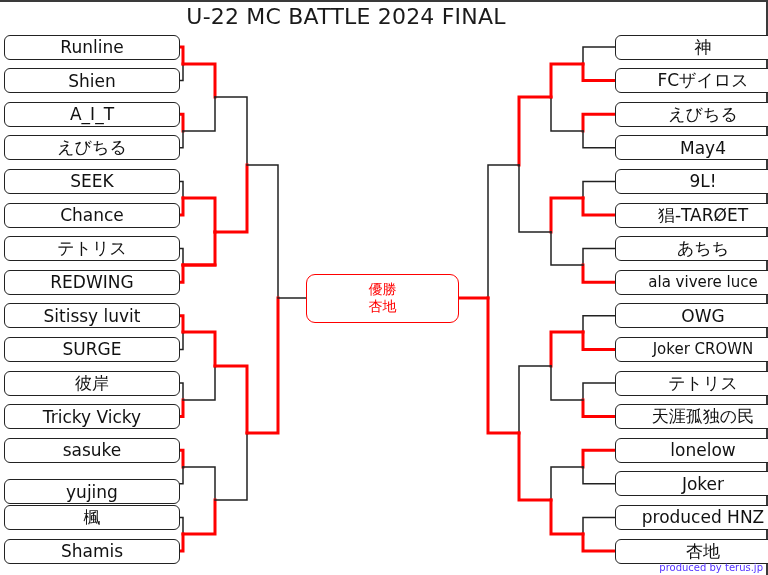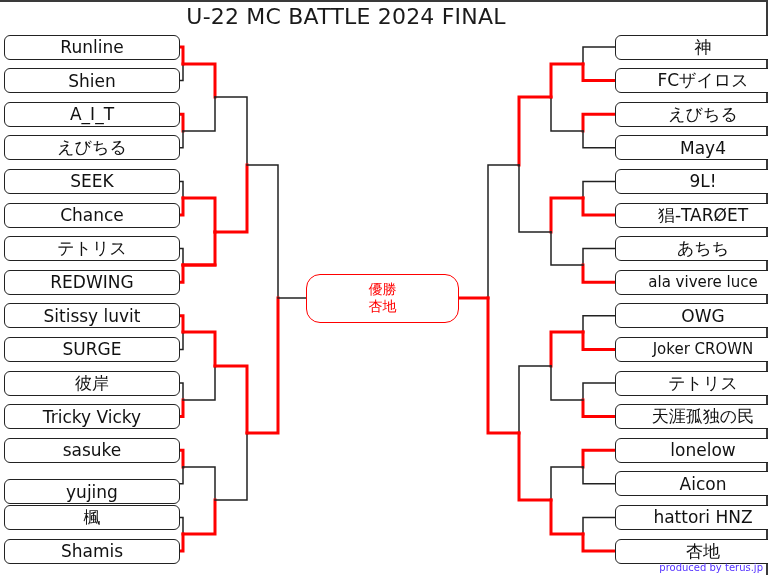--- a/index.html
+++ b/index.html
@@ -10,21 +10,21 @@
   .title { position:absolute; left:0; width:692px; top:4px; text-align:center; font-size:22px;
            color:#1a1a1a; font-family:"DejaVu Sans",sans-serif; letter-spacing:0.2px; }
   .slot { position:absolute; width:176px; height:25px; border:1.5px solid #222; border-radius:6px;
           background:#fff; box-sizing:border-box; display:flex; align-items:center; justify-content:center;
           font-size:17px; color:#111; white-space:nowrap; overflow:hidden; }
   .slot.left { left:4px; }
   .slot.right { left:615px; }
   .slot span { display:block; }
   svg.bracket { position:absolute; left:0; top:0; }
   .champ { position:absolute; left:306px; top:274px; width:153px; height:49px; border:1.5px solid #ff0000;
-           border-radius:14px; box-sizing:border-box; background:#fff; color:#ff0000; text-align:center;
+           border-radius:9px; box-sizing:border-box; background:#fff; color:#ff0000; text-align:center;
            font-size:14px; line-height:17px; padding-top:6px; }
   .credit { position:absolute; right:5px; top:562px; font-size:10px; font-weight:normal; color:#5533ff; }
 </style>
 </head>
 <body>
 
 <div class="frame-top"></div>
 <div class="frame-right"></div>
 
 <div class="title">U-22 MC BATTLE 2024 FINAL</div>
@@ -196,24 +196,24 @@
 <div class="slot right" style="top:370.5px">
     <span>テトリス</span>
   </div>
 <div class="slot right" style="top:404.1px">
     <span>天涯孤独の民</span>
   </div>
 <div class="slot right" style="top:437.7px">
     <span>lonelow</span>
   </div>
 <div class="slot right" style="top:471.3px">
-    <span>Aicon</span>
+    <span>Joker</span>
   </div>
 <div class="slot right" style="top:504.9px">
-    <span>hattori HNZ</span>
+    <span>produced HNZ</span>
   </div>
 <div class="slot right" style="top:538.5px">
     <span>杏地</span>
   </div>
 
 <div class="champ">
   <div>優勝</div>
   <div>杏地</div>
 </div>
 

